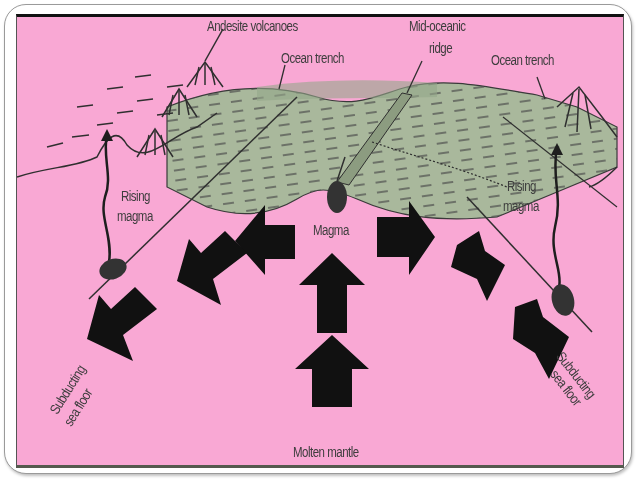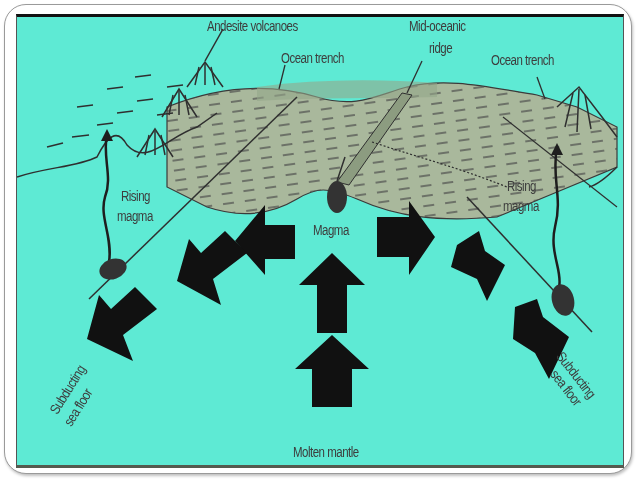--- a/index.html
+++ b/index.html
@@ -4,21 +4,21 @@
   <style>
     html, body { margin: 0; padding: 0; background: #ffffff; }
     body { width: 640px; height: 480px; position: relative; overflow: hidden; font-family: "Liberation Sans", sans-serif; }
     .slide-frame {
       position: absolute; left: 4px; top: 4px; width: 626px; height: 468px;
       border: 1.5px solid #9a9a9a; border-radius: 22px; background: #ffffff;
       box-shadow: 1px 2px 3px rgba(0,0,0,0.25);
     }
     .diagram-panel {
       position: absolute; left: 16px; top: 14px; width: 606px; height: 448px;
-      background: #5eead4; border-top: 3px solid #111; border-left: 1px solid #555;
+      background: #f9a8d4; border-top: 3px solid #111; border-left: 1px solid #555;
       border-right: 1px solid #555; border-bottom: 3px solid #555a4e; overflow: hidden;
     }
     svg.diagram { position: absolute; left: 0; top: 0; }
     .lbl { position: absolute; color: #3d3d3d; font-family: "Liberation Sans", sans-serif; font-size: 14px; letter-spacing: -0.6px; transform-origin: left top; white-space: nowrap; line-height: 1; }
     .lbl.narrow { transform: scaleX(0.82); }
   </style>
 </head>
 <body>
 
 <div class="slide-frame"></div>

